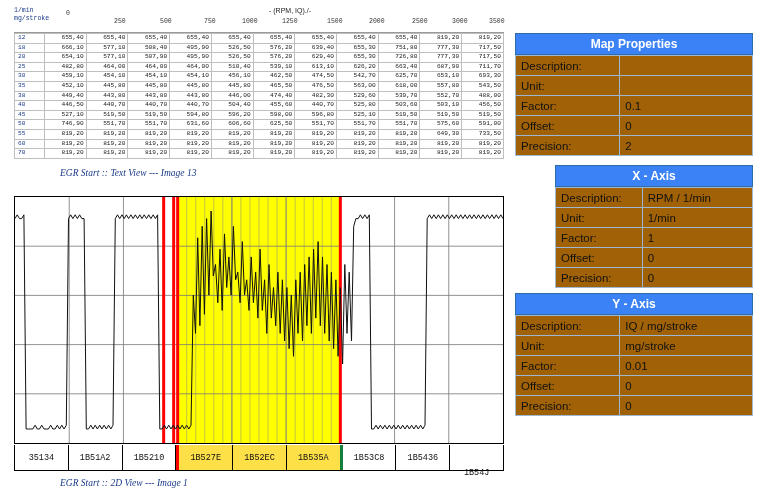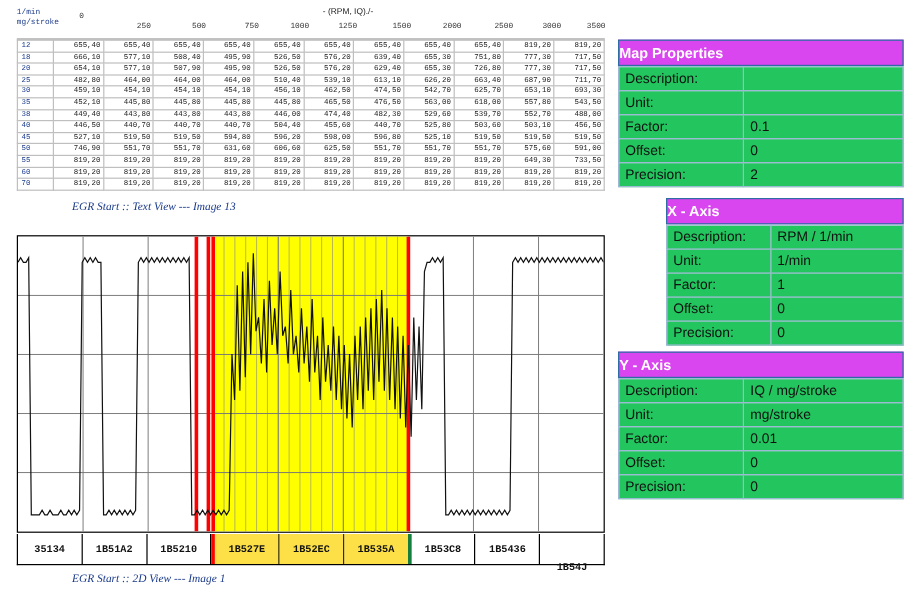--- a/index.html
+++ b/index.html
@@ -54,21 +54,21 @@
 
   .caption {
     position: absolute; font-style: italic; font-size: 9.5px;
     color: #1a3a8a; font-family: "Liberation Serif", serif; margin-left: 32px;
   }
   #cap-text { left: 28px; top: 168px; }
   #cap-2d   { left: 28px; top: 478px; }
 
   
   .chart-area {
-    position: absolute; left: 14px; top: 196px; width: 562px; height: 278px; font-weight: bold;
+    position: absolute; left: 14px; top: 196px; width: 562px; height: 278px;
   }
   .plot {
     position: absolute; left: 0; top: 0; width: 490px; height: 248px;
     background: #ffffff; border: 1px solid #000;
   }
   .xlabels {
     position: absolute; left: 0; top: 249px; width: 490px; height: 26px;
     border: 1px solid #000; border-top: none;
     display: flex;
   }
@@ -81,31 +81,31 @@
   .xlabels .cell.hl { background: #fde047; }
   .xlabels .cell.edge { border-right: 3px solid #15803d; }
   .xlabels .cell.edgeL { border-left: 3px solid #ff0000; }
 
   
   .panel { position: absolute; width: 238px; }
   #panel-map { left: 515px; top: 33px; }
   #panel-x   { left: 515px; top: 165px; padding-left: 40px; }
   #panel-y   { left: 515px; top: 293px; }
   .panel .title {
-    background: #d946ef; color: #ffffff; text-align: left;
+    background: #3b82f6; color: #ffffff; text-align: center;
     font-weight: bold; font-size: 12px; padding: 3px 0;
     border: 1px solid #2e6ca4;
   }
   table.props {
     border-collapse: collapse; width: 100%;
     font-size: 11.5px; color: #111;
   }
   table.props td {
     border: 1px solid #9cb8d4; padding: 2px 5px; height: 20px;
-    background: #22c55e;
+    background: #a16207;
   }
   table.props td.k { width: 44%; }
   table.props td.v { width: 56%; }
 </style>
 </head>
 <body>
 
 <div id="root">
 
   <div class="table-area">

